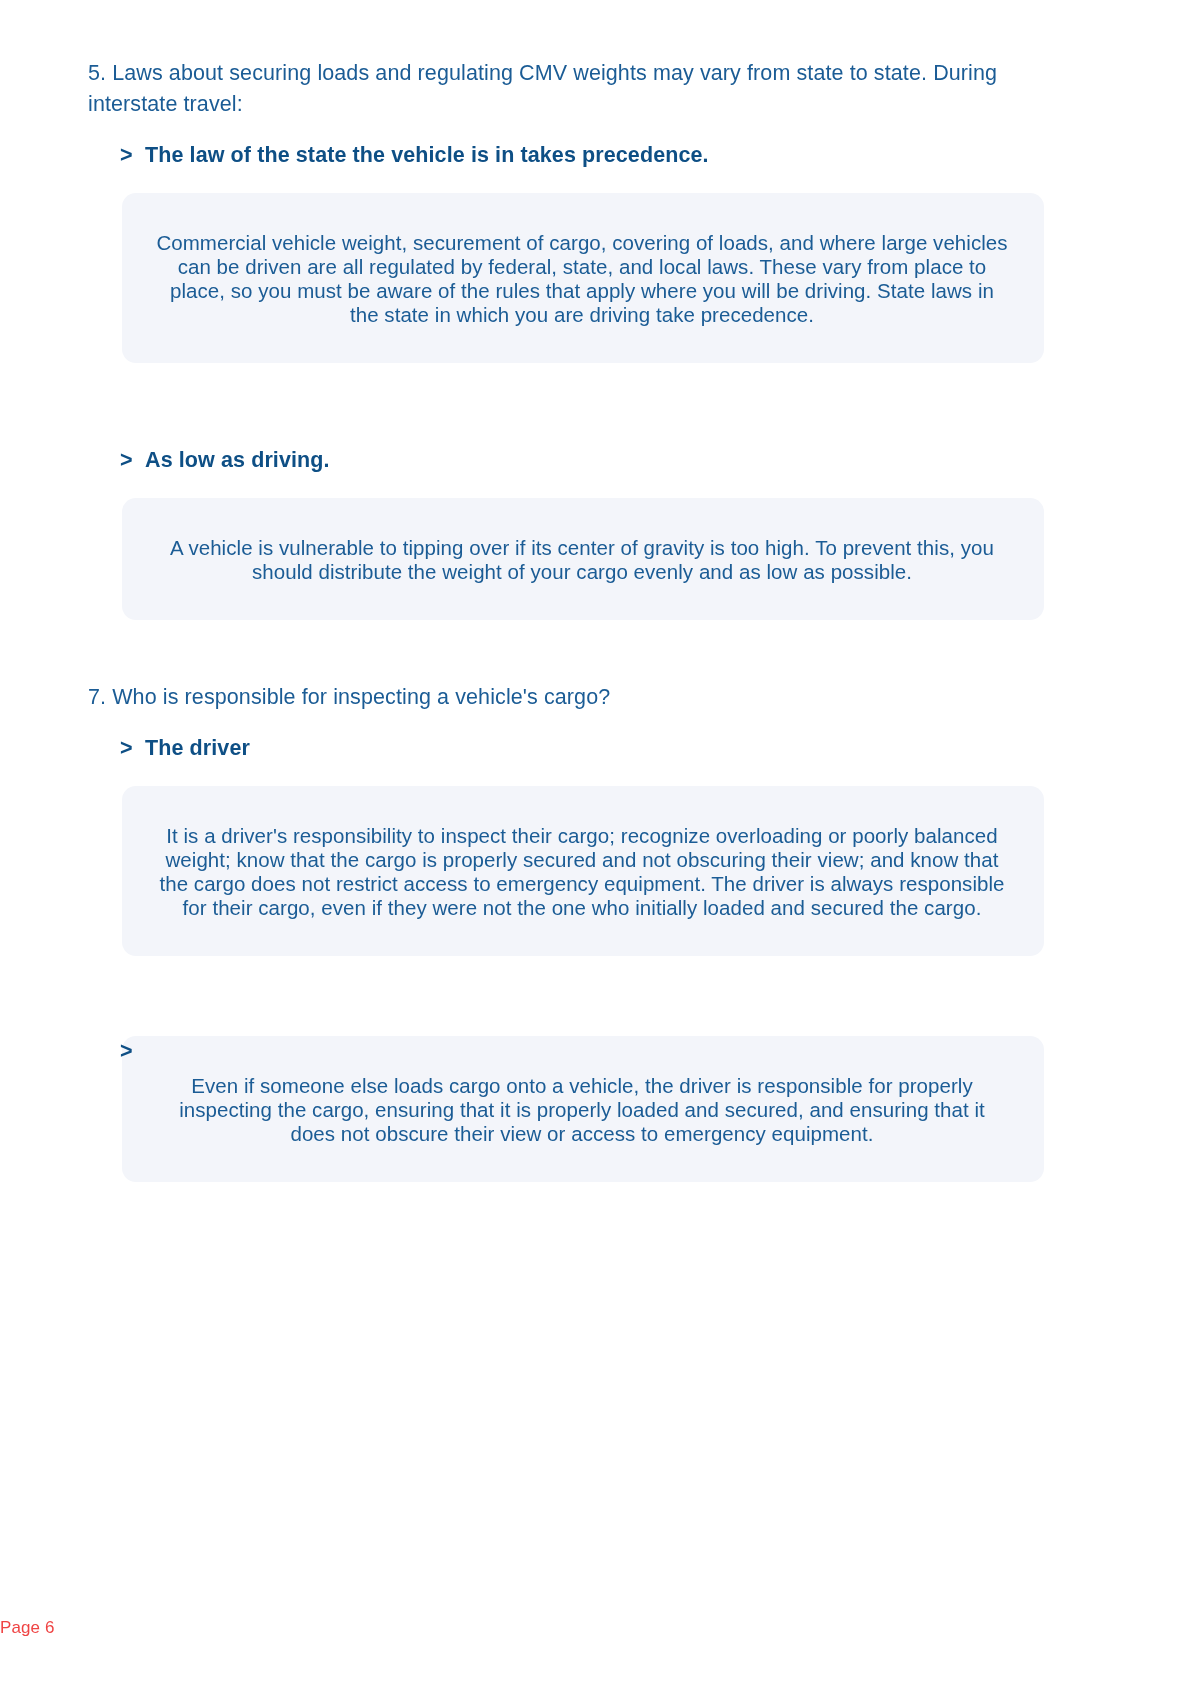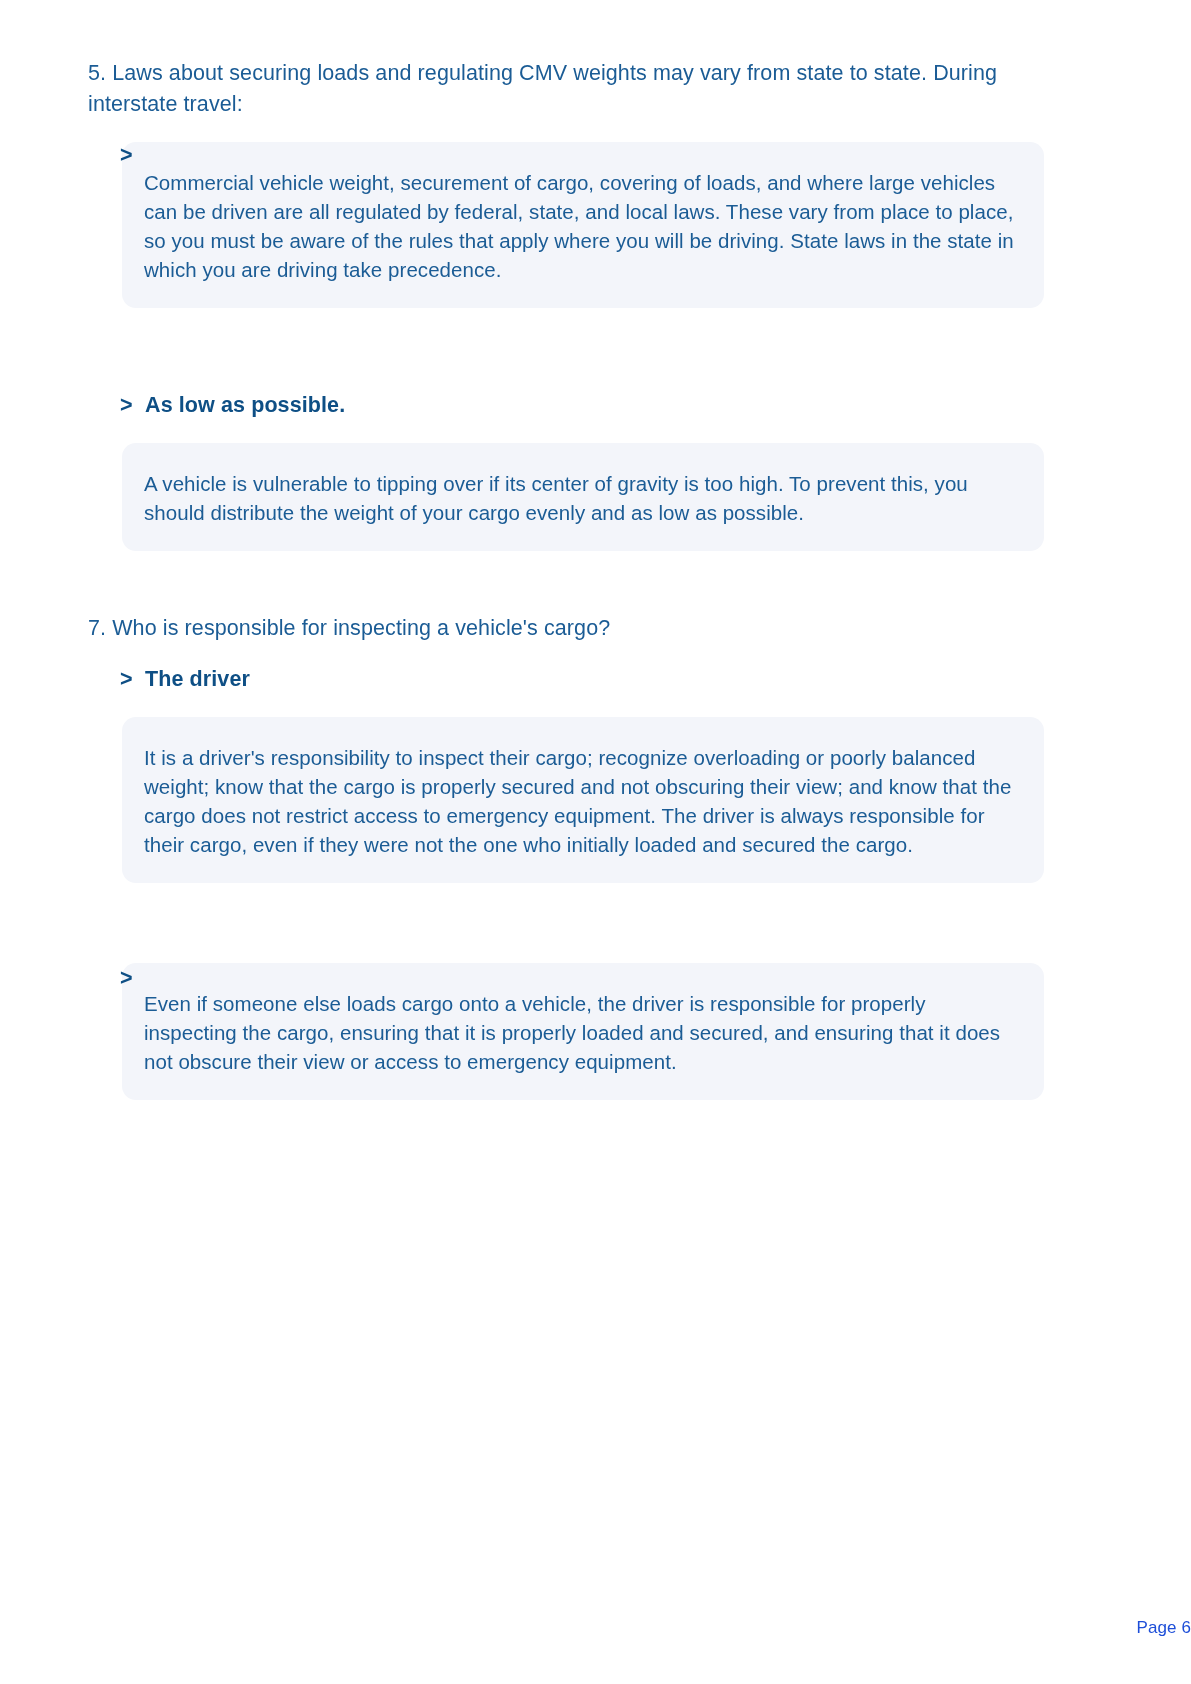--- a/index.html
+++ b/index.html
@@ -70,63 +70,65 @@
   .explain {
     margin-top: 22px;
     margin-left: 34px;
     margin-right: 4px;
     background: #f3f5fa;
     border-radius: 14px;
     padding: 26px 24px 24px 22px;
     box-sizing: border-box;
   }
   .explain p {
-    margin: 0;
+    margin: 12px;
     color: #1b5c95;
     font-size: 20.5px;
-    line-height: 29px;
+    line-height: 24px;
     letter-spacing: 0.05px;
+    text-align: center;
   }
   .gap-lg { height: 62px; }
   .gap-md { height: 58px; }
   .footer {
     position: absolute;
     left: 0;
     top: 1616px;
     width: 1191px;
-    text-align: right;
-    color: #1d4ed8;
+    text-align: left;
+    color: #ef4444;
     font-size: 17px;
     line-height: 24px;
   }
   .footer div { letter-spacing: 0.1px; }
 </style>
 </head>
 <body>
 
 <div class="page">
 
   <div class="content">
 
     <div class="qblock">
       <div class="question">5. Laws about securing loads and regulating CMV weights may vary from state to state. During interstate travel:</div>
       <div class="answer">
         <span class="marker">&gt;</span>
+        <span class="atext">The law of the state the vehicle is in takes precedence.</span>
       </div>
       <div class="explain">
         <p>Commercial vehicle weight, securement of cargo, covering of loads, and where large vehicles can be driven are all regulated by federal, state, and local laws. These vary from place to place, so you must be aware of the rules that apply where you will be driving. State laws in the state in which you are driving take precedence.</p>
       </div>
     </div>
 
     <div class="gap-lg"></div>
 
     <div class="qblock">
       <div class="answer">
         <span class="marker">&gt;</span>
-        <span class="atext">As low as possible.</span>
+        <span class="atext">As low as driving.</span>
       </div>
       <div class="explain">
         <p>A vehicle is vulnerable to tipping over if its center of gravity is too high. To prevent this, you should distribute the weight of your cargo evenly and as low as possible.</p>
       </div>
     </div>
 
     <div class="gap-lg"></div>
 
     <div class="qblock">
       <div class="question">7. Who is responsible for inspecting a vehicle's cargo?</div>

